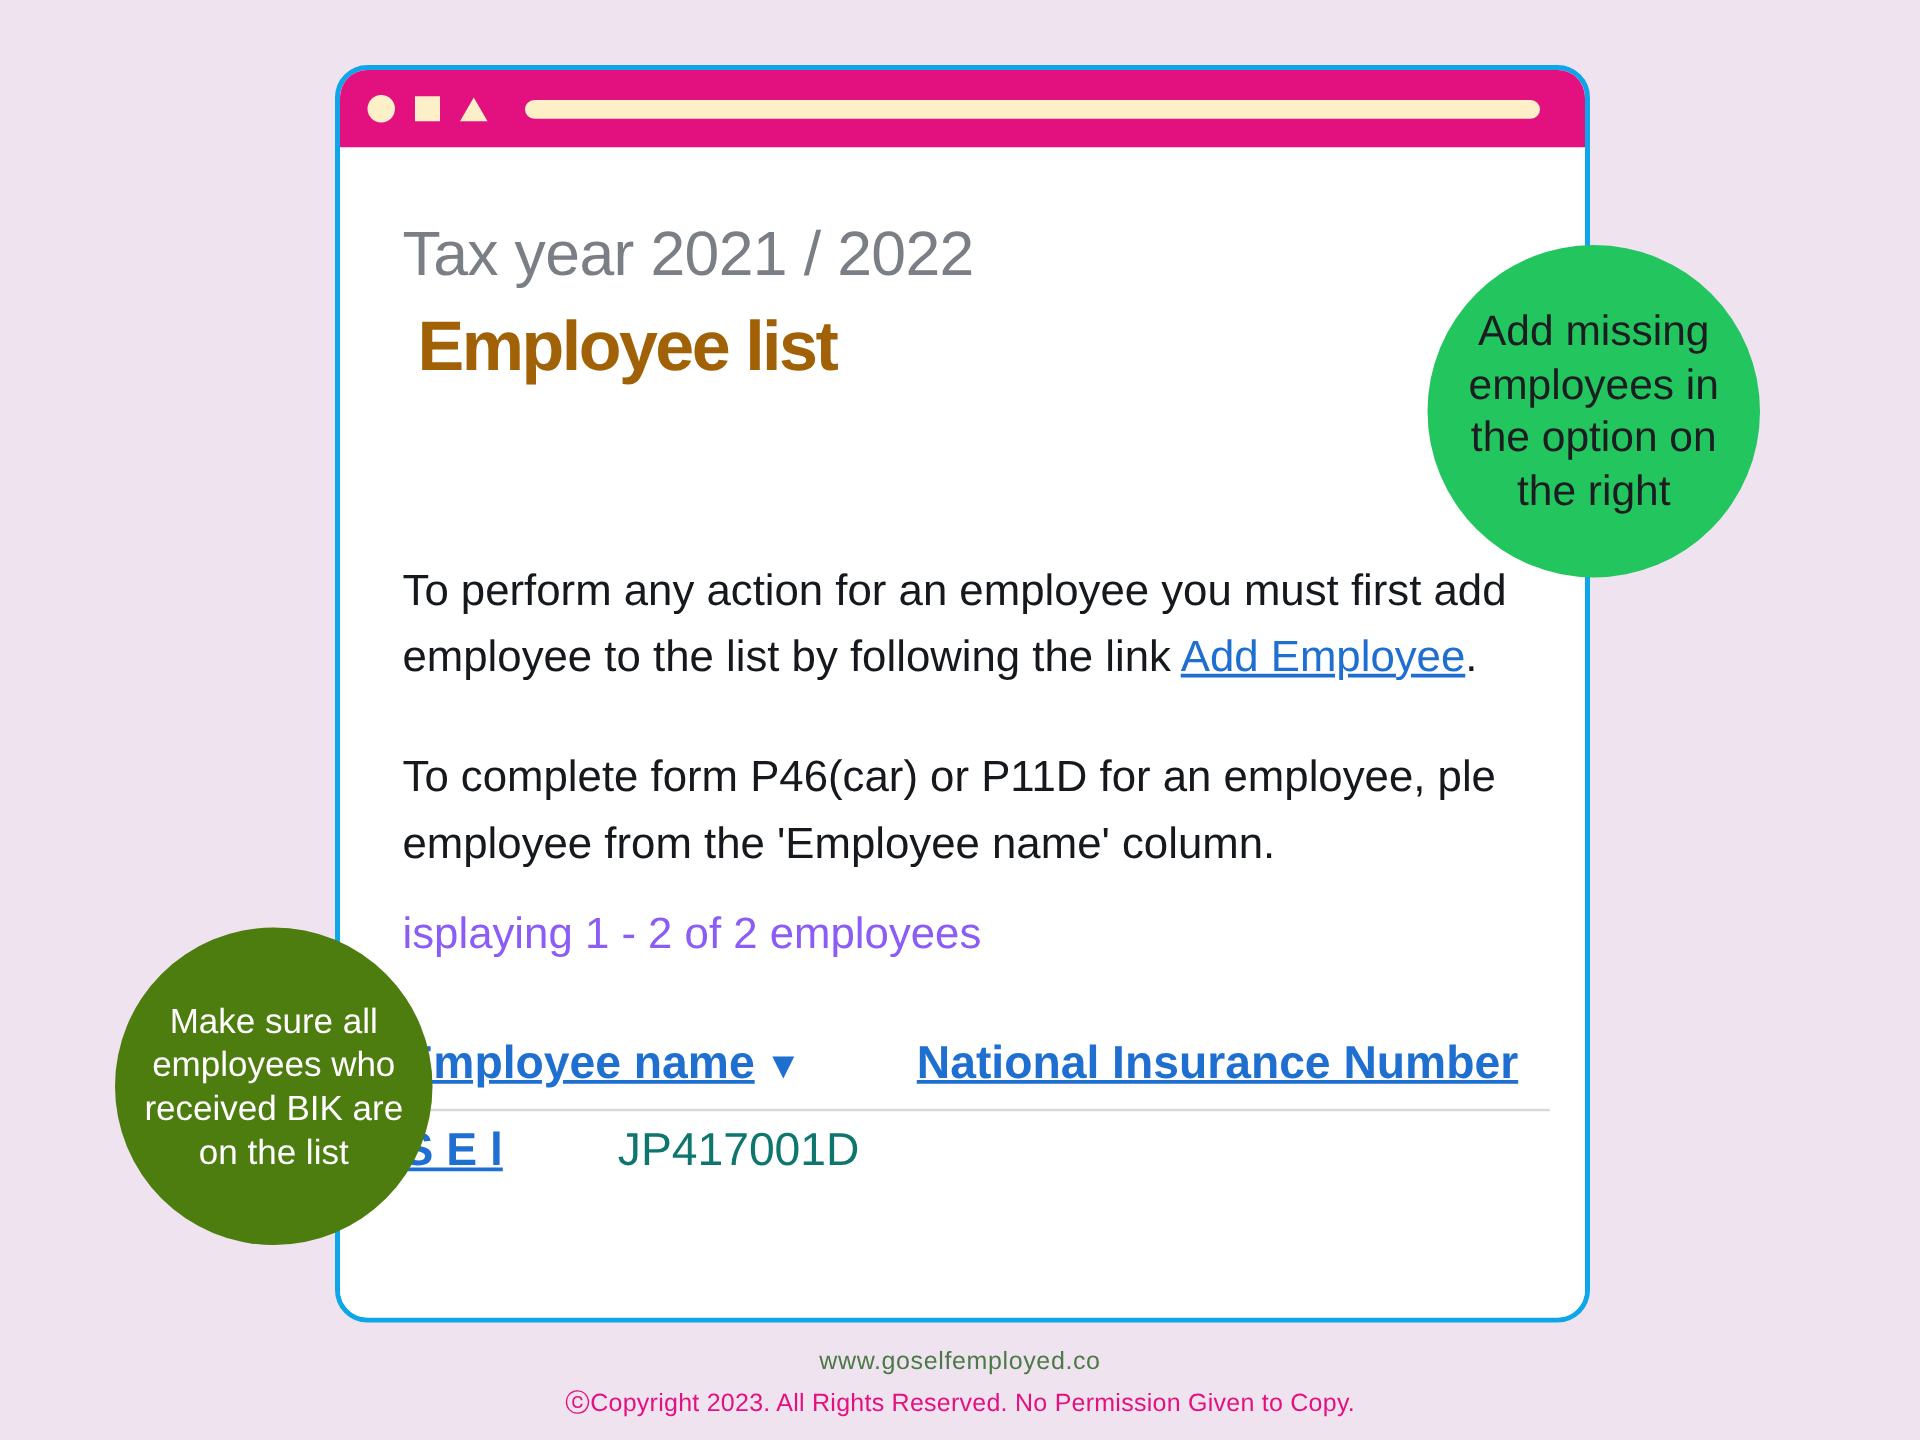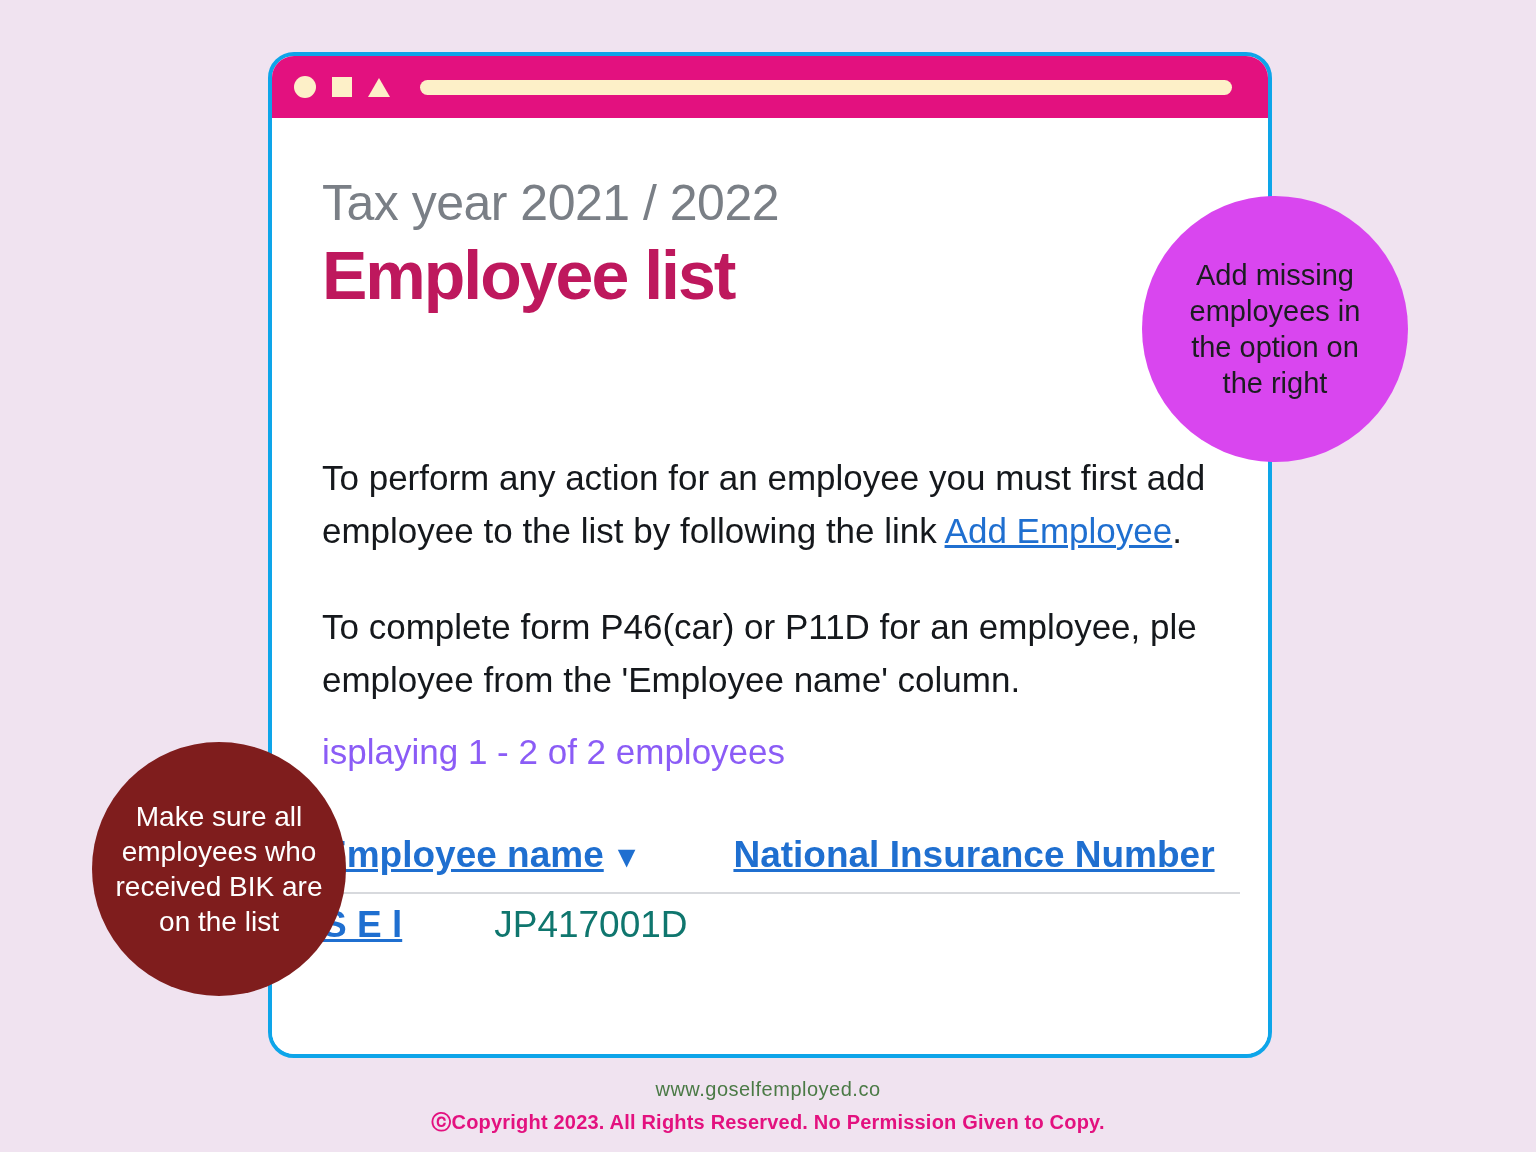--- a/index.html
+++ b/index.html
@@ -69,25 +69,25 @@
     background: #fff;
   }
   .taxyear {
     font-size: 50px;
     color: #7a7f86;
     letter-spacing: -0.5px;
     margin: 0 0 4px 0;
     white-space: nowrap;
   }
   .h1 {
-    font-size: 68px;
+    font-size: 56px;
     font-weight: bold;
-    color: #be185d;
+    color: #a16207;
     letter-spacing: -2px;
-    margin: 0;
+    margin: 12px;
     white-space: nowrap;
   }
   .para {
     font-size: 35px;
     color: #15181c;
     line-height: 1.5;
     margin: 0;
     white-space: nowrap;
   }
   .para.first { margin-top: 138px; }
@@ -153,31 +153,31 @@
     justify-content: center;
     text-align: center;
     box-sizing: border-box;
     line-height: 1.25;
   }
   .bubble-yellow {
     left: 1142px;
     top: 196px;
     width: 266px;
     height: 266px;
-    background: #d946ef;
+    background: #22c55e;
     color: #1b1d20;
-    font-size: 29px;
+    font-size: 34px;
     padding: 0 26px;
   }
   .bubble-green {
     left: 92px;
     top: 742px;
     width: 254px;
     height: 254px;
-    background: #7f1d1d;
+    background: #4d7c0f;
     color: #ffffff;
     font-size: 28px;
     padding: 0 22px;
   }
 
   
   .footer {
     position: absolute;
     left: 0;
     right: 0;
@@ -186,21 +186,21 @@
   }
   .footer-site {
     font-size: 20px;
     font-weight: normal;
     color: #4b7a46;
     letter-spacing: 0.5px;
     margin-bottom: 8px;
   }
   .footer-copy {
     font-size: 20px;
-    font-weight: bold;
+    font-weight: normal;
     color: #e3117f;
     letter-spacing: 0.2px;
   }
 </style>
 </head>
 <body>
 
 <div class="window">
 
   <div class="titlebar">

